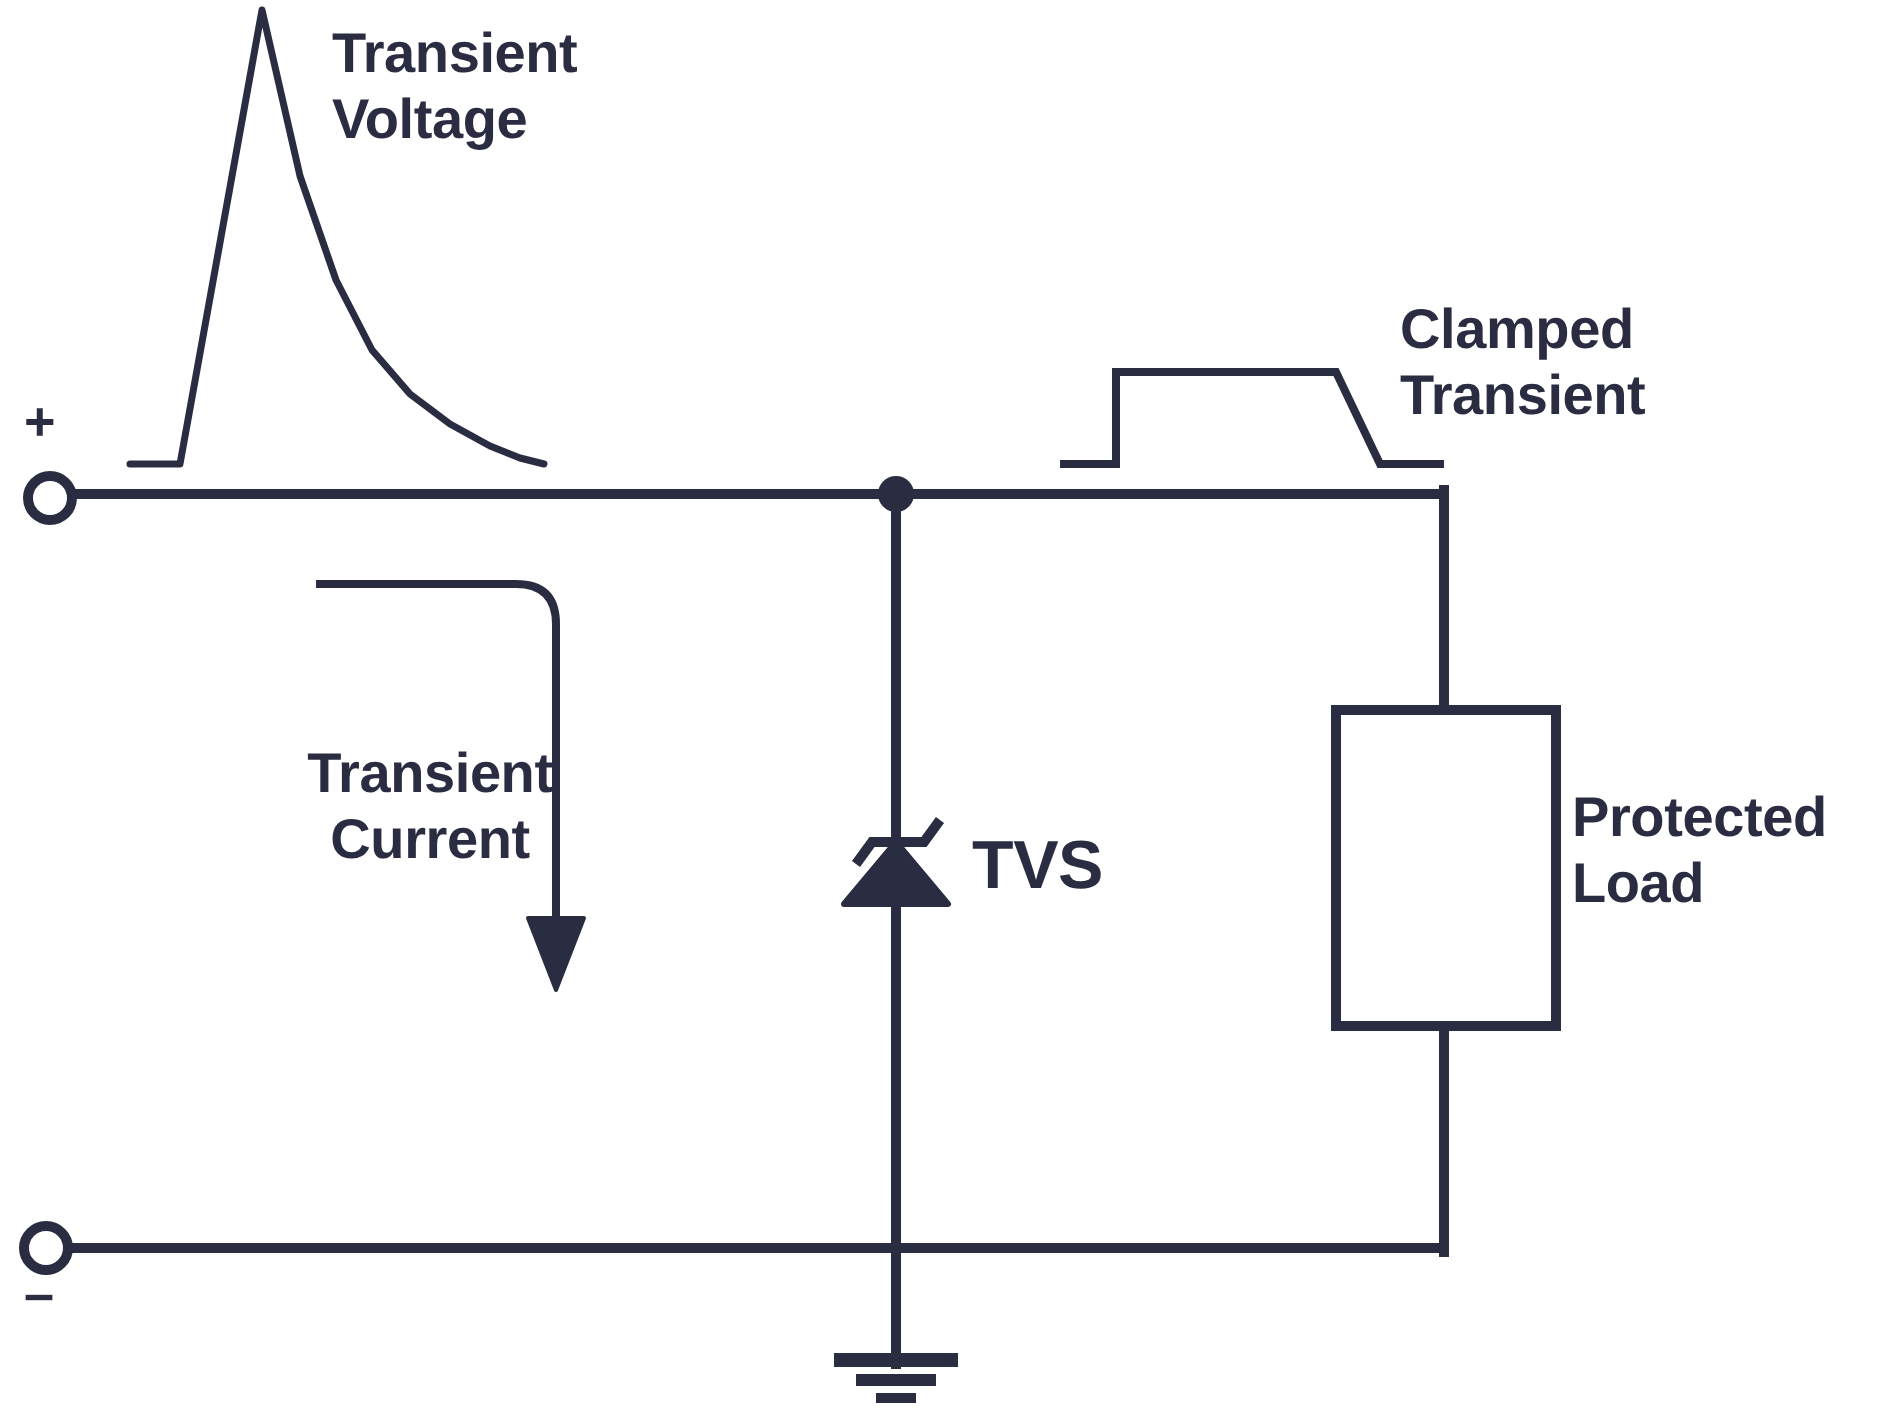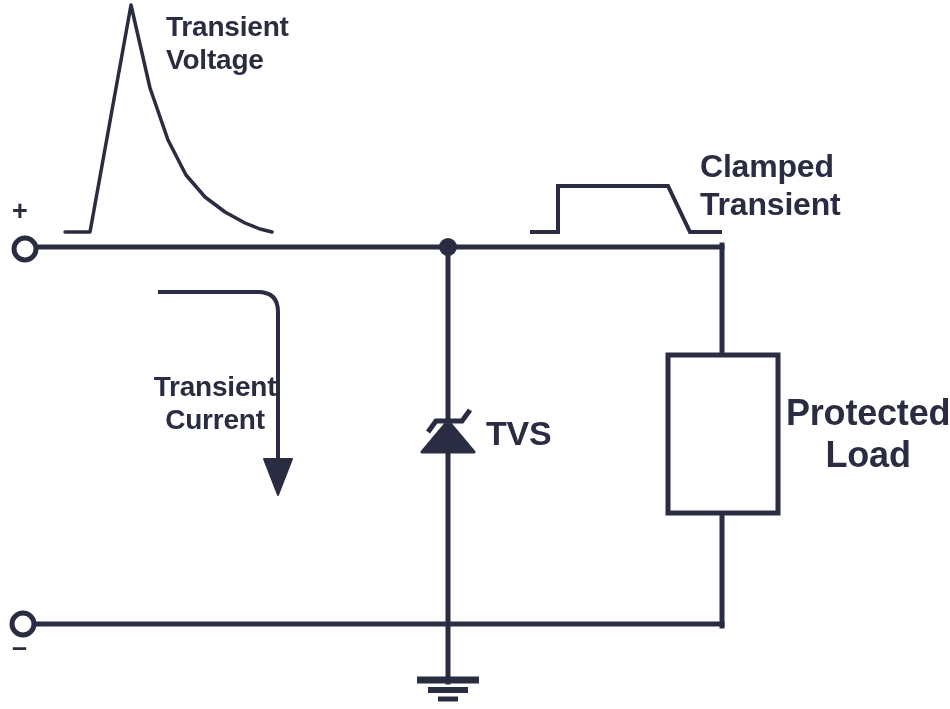--- a/index.html
+++ b/index.html
@@ -34,39 +34,38 @@
     letter-spacing: -0.2px;
   }
   .lbl-transient-voltage {
     left: 166px;
     top: 10px;
     font-size: 28px;
   }
   .lbl-clamped-transient {
     left: 700px;
     top: 148px;
-    font-size: 32px;
+    font-size: 28px;
   }
   .lbl-transient-current {
     left: 140px;
     top: 370px;
     font-size: 28px;
     text-align: center;
     width: 150px;
   }
   .lbl-tvs {
     left: 486px;
     top: 413px;
     font-size: 34px;
   }
   .lbl-protected-load {
     left: 786px;
     top: 392px;
-    font-size: 36px;
-    text-align: center;
+    font-size: 28px;
   }
   .lbl-plus {
     left: 12px;
     top: 196px;
     font-size: 27px;
   }
   .lbl-minus {
     left: 12px;
     top: 632px;
     font-size: 27px;

